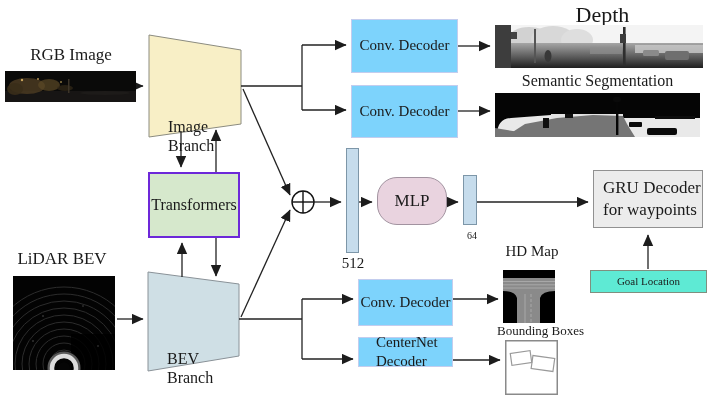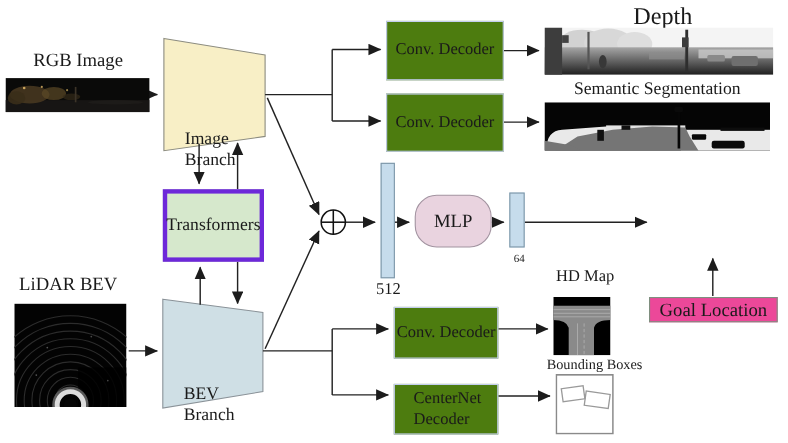--- a/index.html
+++ b/index.html
@@ -6,27 +6,27 @@
   #canvas{
     position:relative;width:716px;height:403px;background:#ffffff;
     font-family:"Liberation Serif","DejaVu Serif",serif;color:#1a1a1a;overflow:hidden;
   }
   .abs{position:absolute;box-sizing:border-box;}
   .lbl{position:absolute;text-align:center;line-height:1.1;box-sizing:border-box;}
   .box{
     position:absolute;box-sizing:border-box;display:flex;align-items:center;justify-content:center;
     text-align:center;line-height:1.15;
   }
-  .conv{background:#4d7c0f;border:1px solid #c3cdee;font-size:15px;}
-  .transformers{background:#d6e8cc;border:4px solid #6d28d9;font-size:16px;}
+  .conv{background:#7dd3fc;border:1px solid #c3cdee;font-size:15px;}
+  .transformers{background:#d6e8cc;border:2px solid #6d28d9;font-size:16px;}
   .mlp{background:#e9d3df;border:1px solid #a293a0;font-size:17px;}
   .vec{background:#c6dcec;border:1px solid #7d96a8;}
   .gru{background:#ececec;border:1px solid #919191;font-size:17px;justify-content:flex-start;
        text-align:left;padding-left:9px;line-height:1.28;}
-  .goal{background:#ec4899;border:1px solid #7f8f7f;font-size:17px;}
+  .goal{background:#5eead4;border:1px solid #7f8f7f;font-size:11px;}
   .branch-text{position:absolute;font-size:16px;line-height:1.18;text-align:left;margin-top:48px;}
   .centernet{justify-content:flex-start;text-align:left;padding-left:17px;line-height:1.25;}
   svg{display:block;}
   #wires{position:absolute;left:0;top:0;pointer-events:none;}
 </style>
 </head>
 <body>
 
 <div id="canvas">
 
@@ -184,25 +184,26 @@
   </div>
 
   <div class="box vec" style="left:346px;top:148px;width:13px;height:105px;"></div>
   <div class="lbl" style="left:338px;top:255px;width:30px;font-size:15px;">512</div>
 
   <div class="box mlp" style="left:377px;top:177px;width:70px;height:48px;border-radius:20px;">MLP</div>
 
   <div class="box vec" style="left:463px;top:175px;width:14px;height:50px;"></div>
   <div class="lbl" style="left:458px;top:230px;width:28px;font-size:10px;">64</div>
 
+  <div class="box gru" style="left:593px;top:170px;width:110px;height:58px;">GRU Decoder for waypoints</div>
 
   <div class="box goal" style="left:590px;top:270px;width:117px;height:23px;">Goal Location</div>
 
   <div class="box conv" style="left:358px;top:279px;width:95px;height:47px;">Conv. Decoder</div>
-  <div class="box conv centernet" style="left:358px;top:337px;width:95px;height:46px;margin-top:12px;">CenterNet Decoder</div>
+  <div class="box conv centernet" style="left:358px;top:337px;width:95px;height:30px;">CenterNet Decoder</div>
 
   <div class="lbl" style="left:498px;top:243px;width:68px;font-size:15px;">HD Map</div>
   <div class="abs" style="left:503px;top:270px;">
     <svg width="52" height="53">
       <rect width="52" height="53" fill="#000"></rect>
       <path d="M0,8 H52 V21 Q39,21 37,28 V53 H14 V28 Q12,21 0,21 Z" fill="#8a8a8a"></path>
       <g stroke="#cfcfcf" stroke-width="0.8" opacity="0.55">
         <line x1="0" y1="11.5" x2="52" y2="11.5"></line>
         <line x1="0" y1="14.8" x2="52" y2="14.8"></line>
         <line x1="0" y1="18" x2="52" y2="18"></line>

